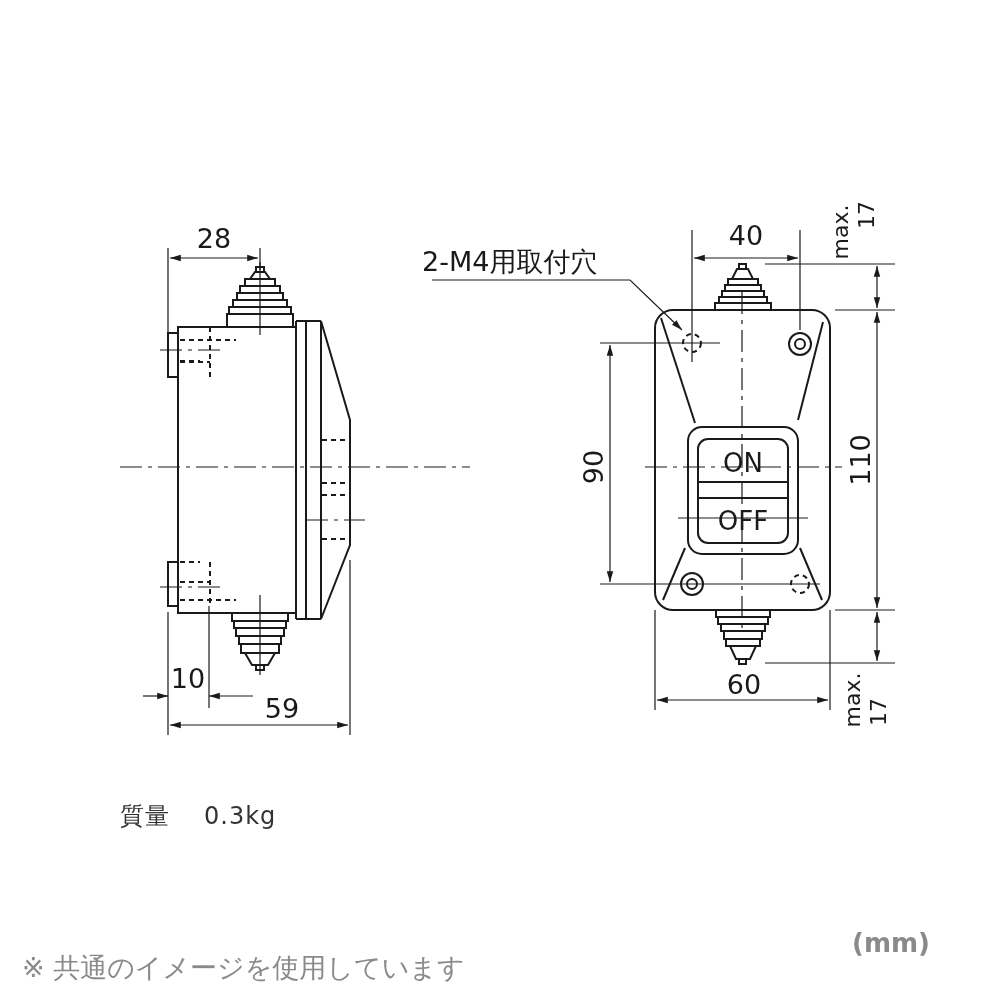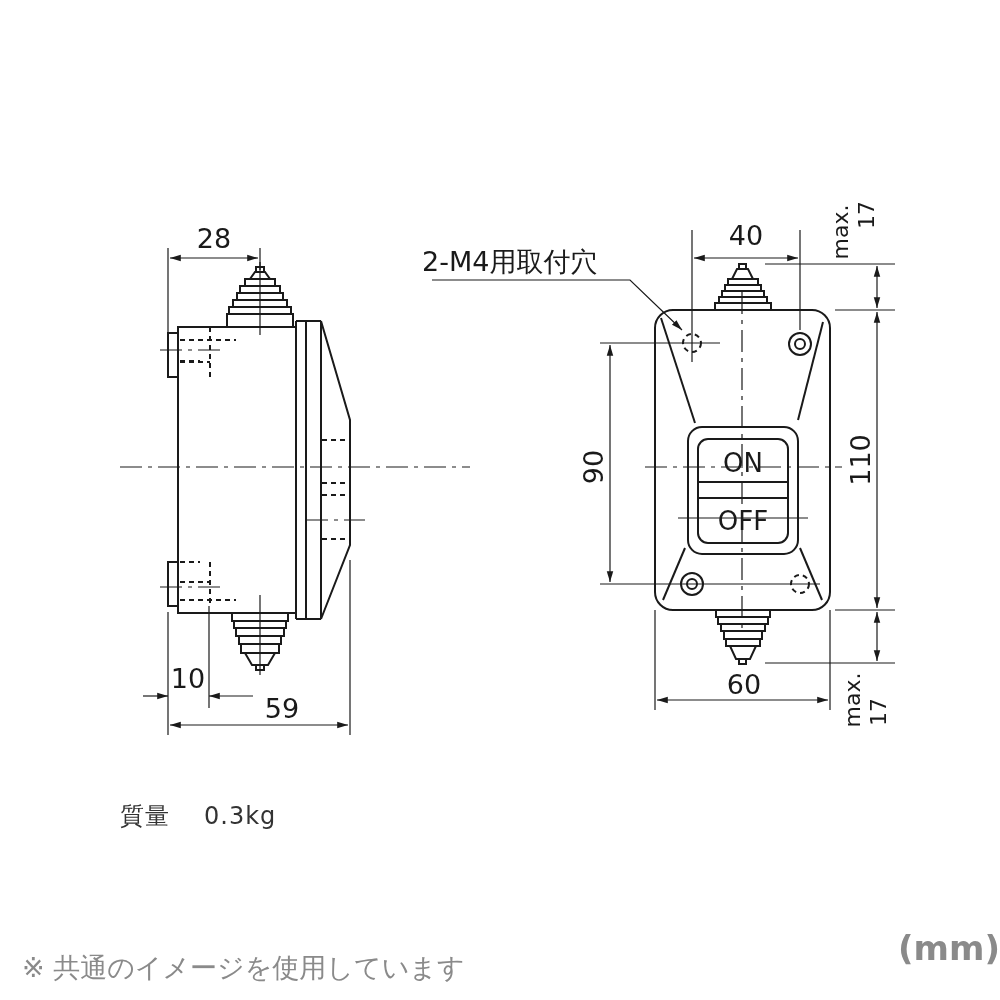--- a/index.html
+++ b/index.html
@@ -4,21 +4,21 @@
 <style>
   html, body { margin: 0; padding: 0; background: #ffffff; }
   body { width: 1000px; height: 1000px; position: relative; overflow: hidden; font-family: "DejaVu Sans", sans-serif; }
   svg { position: absolute; left: 0; top: 0; }
   .dim-text { font-family: "DejaVu Sans", sans-serif; font-size: 27px; fill: #1a1a1a; }
   .small-text { font-family: "DejaVu Sans", sans-serif; font-size: 22px; fill: #1a1a1a; }
   .sw-text { font-family: "DejaVu Sans", sans-serif; font-size: 26px; fill: #1a1a1a; }
   .mass { position: absolute; left: 120px; top: 800px; font-size: 24px; color: #333; letter-spacing: 1px; }
   .mass span { margin-right: 34px; }
   .note { position: absolute; left: 22px; top: 950px; font-size: 27px; color: #8a8a8a; font-weight: normal; }
-  .unit { position: absolute; left: 852px; top: 928px; font-size: 34px; color: #8a8a8a; font-weight: bold; margin-left: 46px; }
+  .unit { position: absolute; left: 852px; top: 928px; font-size: 26px; color: #8a8a8a; font-weight: bold; }
   .ln { stroke: #1a1a1a; stroke-width: 2; fill: none; }
   .thin { stroke: #1a1a1a; stroke-width: 1.2; fill: none; }
   .center { stroke: #1a1a1a; stroke-width: 1.2; fill: none; stroke-dasharray: 22 6 4 6; }
   .hidden { stroke: #1a1a1a; stroke-width: 2; fill: none; stroke-dasharray: 5 4; }
   .arrow { fill: #1a1a1a; }
 </style>
 </head>
 <body>
 
 <svg width="1000" height="1000" viewBox="0 0 1000 1000">

